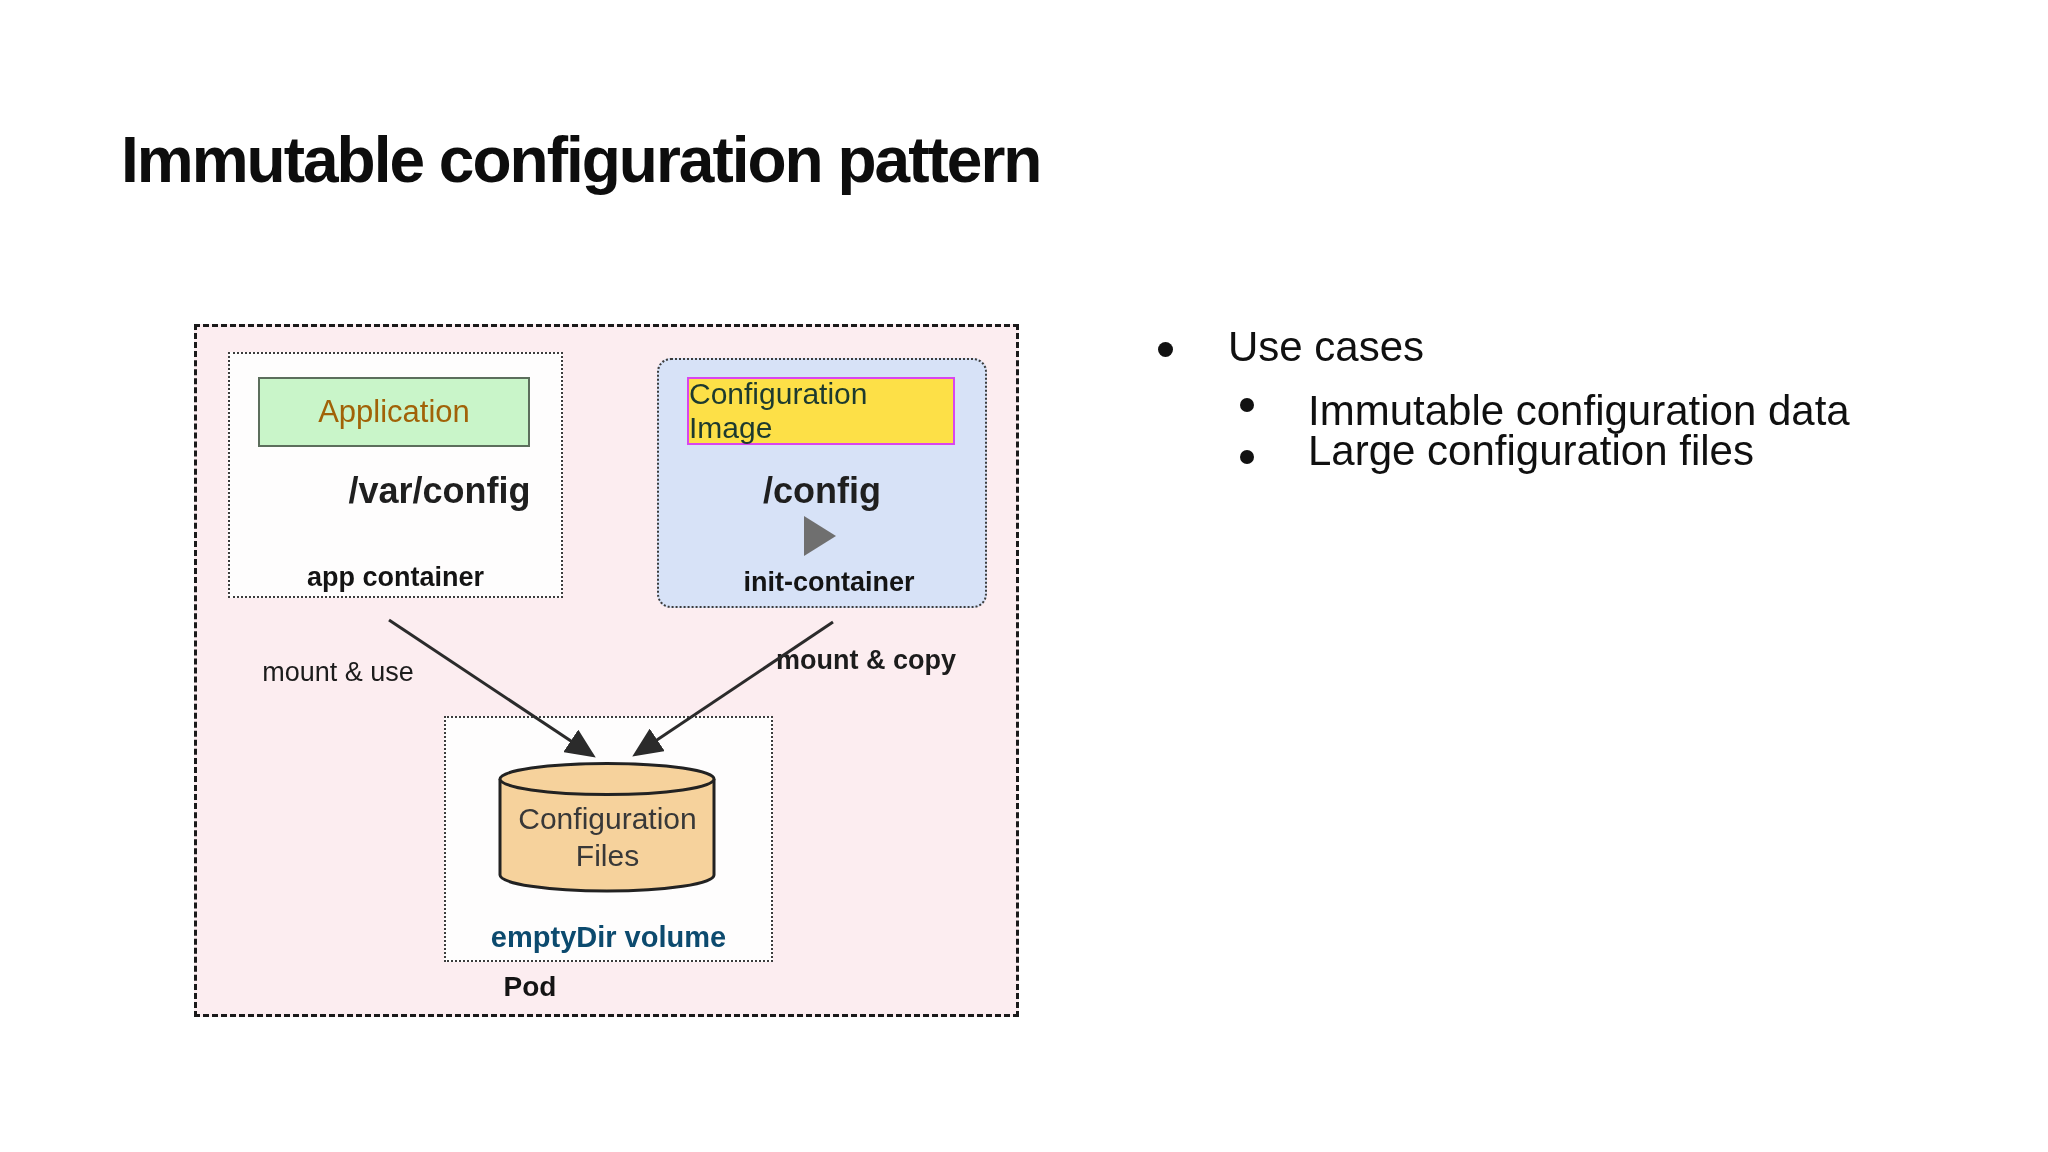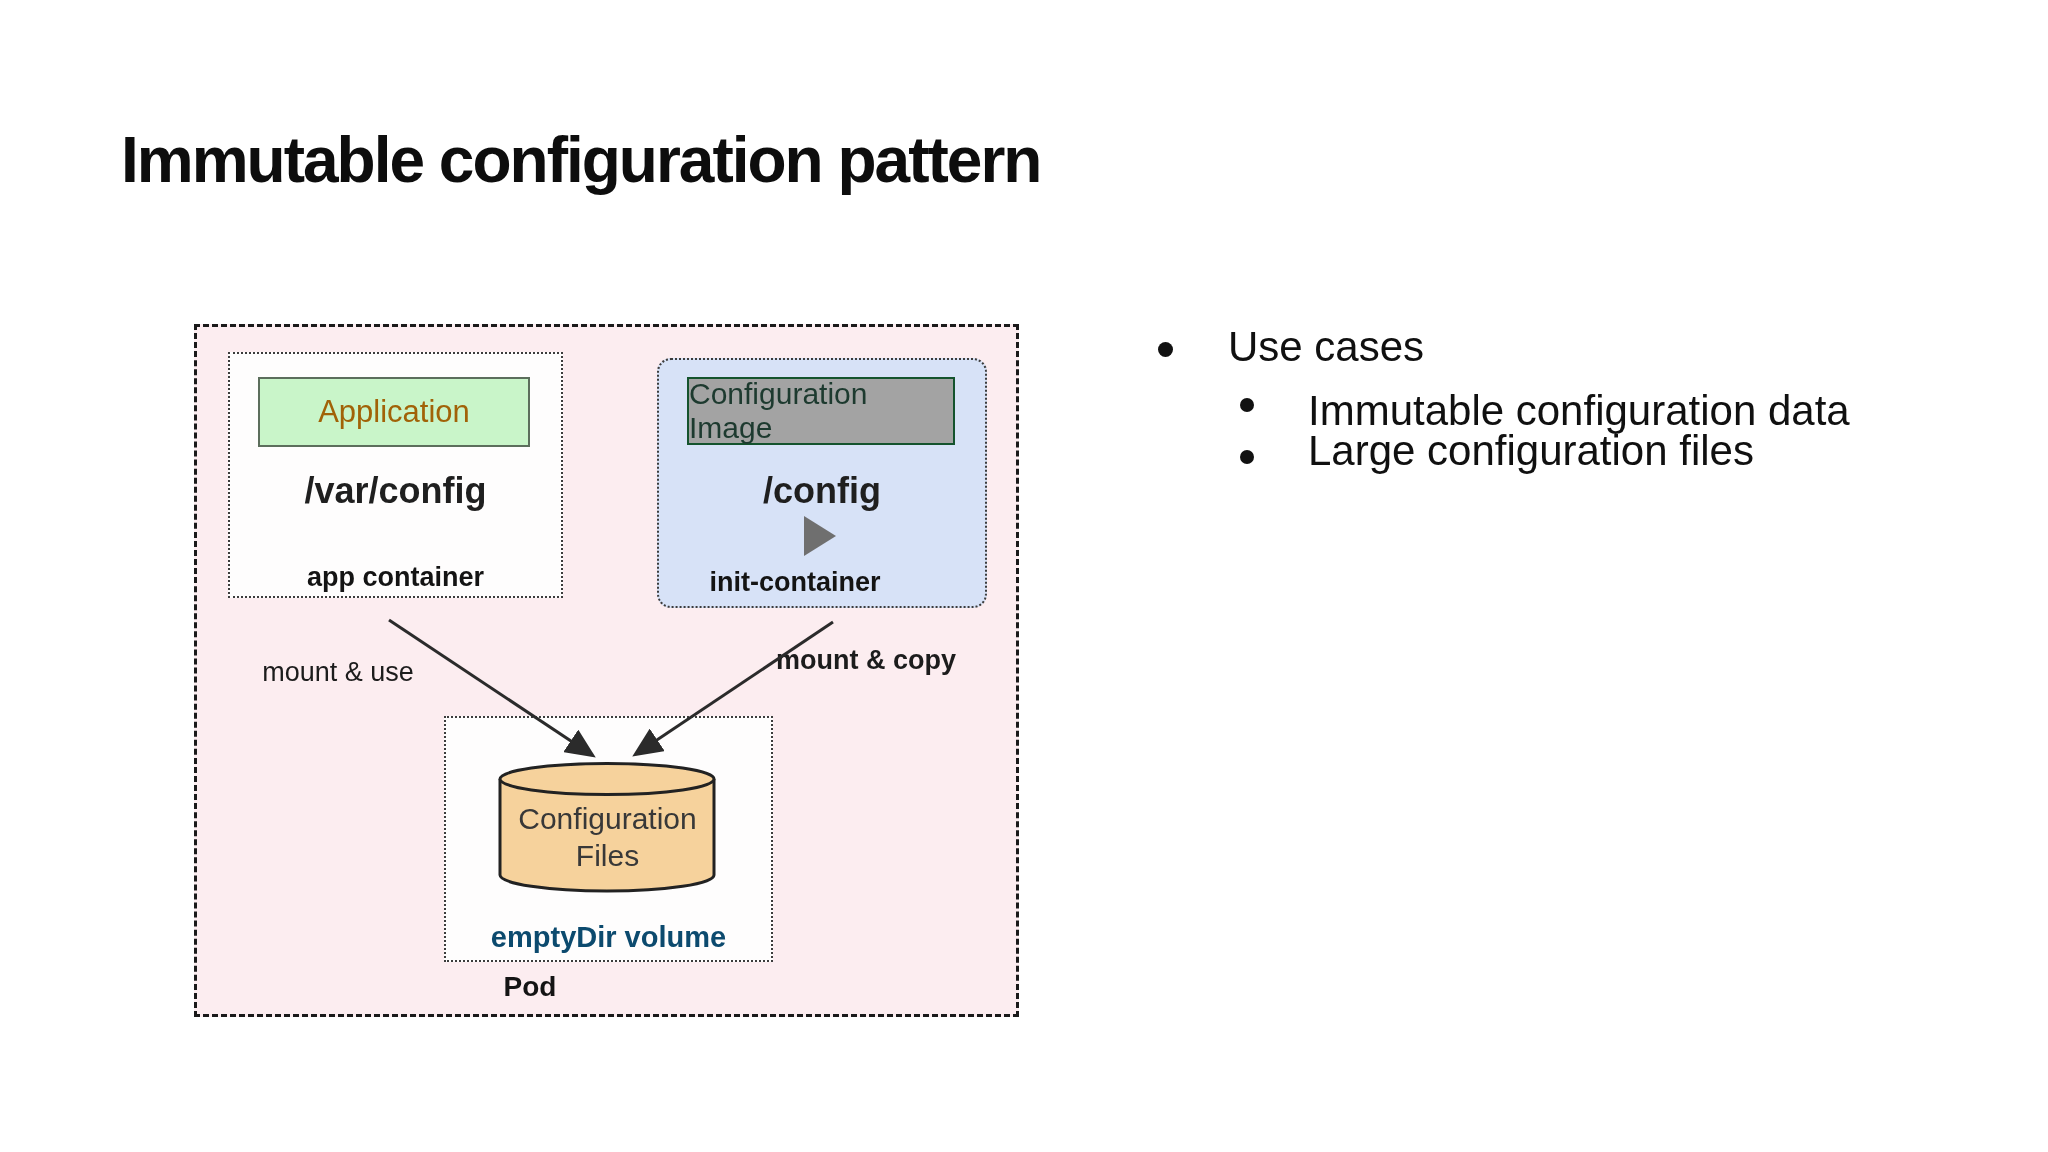--- a/index.html
+++ b/index.html
@@ -34,45 +34,45 @@
     background:#fefdfd;border:2px dotted #3c3c3c;box-sizing:border-box;
   }
   #application-image-box{
     left:258px;top:377px;width:272px;height:70px;
     background:#c9f5c9;border:2px solid #5c6e5c;box-sizing:border-box;
     display:flex;align-items:center;justify-content:center;
     font-size:31px;color:#a16207;
   }
   #var-config-path{
     left:228px;top:470px;width:335px;text-align:center;
-    font-size:36px;font-weight:bold;color:#1f1f1f;
+    font-size:36px;font-weight:bold;color:#1f1f1f;padding-left:44px;
   }
   #app-container-label{
     left:228px;top:562px;width:335px;text-align:center;
     font-size:27px;font-weight:bold;color:#141414;
   }
 
   
   #init-container-box{
     left:657px;top:358px;width:330px;height:250px;
     background:#d7e2f7;border:2px dotted #3c3c3c;border-radius:14px;box-sizing:border-box;
   }
   #config-image-box{
     left:687px;top:377px;width:268px;height:68px;
-    background:#a3a3a3;border:2px solid #14532d;box-sizing:border-box;
+    background:#fde047;border:2px solid #d946ef;box-sizing:border-box;
     display:flex;align-items:center;justify-content:center;
     font-size:30px;color:#1d3a2f;
   }
   #config-path{
     left:657px;top:470px;width:330px;text-align:center;
     font-size:36px;font-weight:bold;color:#1f1f1f;
   }
   #play-icon{left:802px;top:514px;width:36px;height:44px;}
   #init-container-label{
-    left:657px;top:567px;width:276px;text-align:center;
+    left:691px;top:567px;width:276px;text-align:center;
     font-size:27px;font-weight:bold;color:#141414;
   }
 
   
   #mount-use-label{
     left:238px;top:657px;width:200px;text-align:center;
     font-size:27px;font-weight:normal;color:#1c1c1c;
   }
   #mount-copy-label{
     left:776px;top:645px;width:210px;text-align:left;

